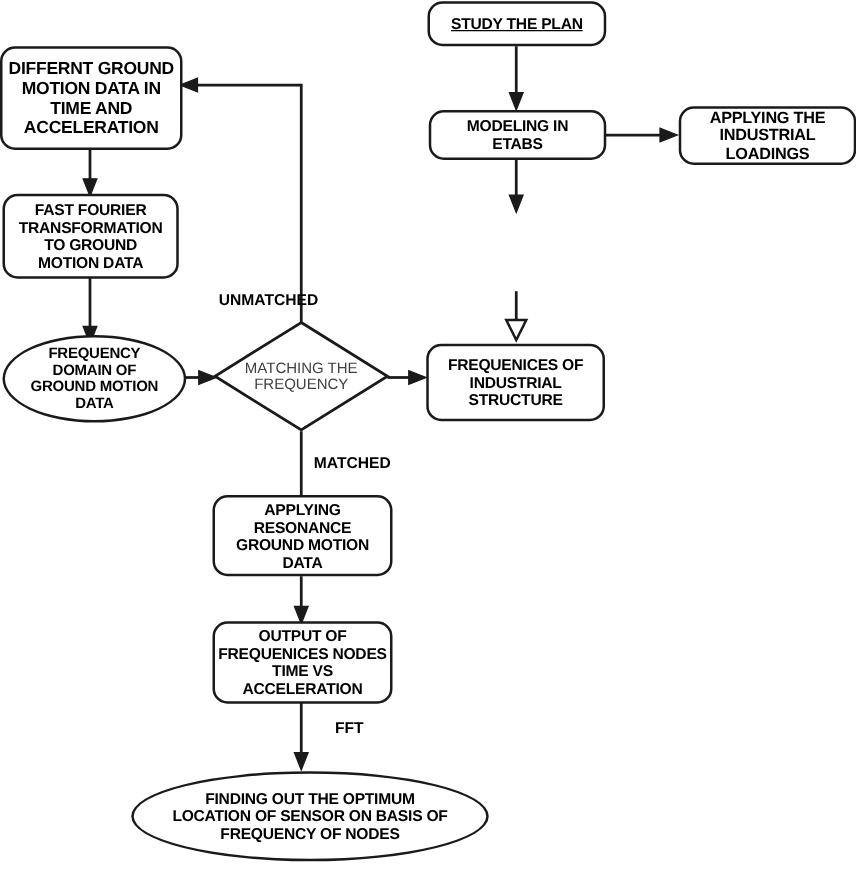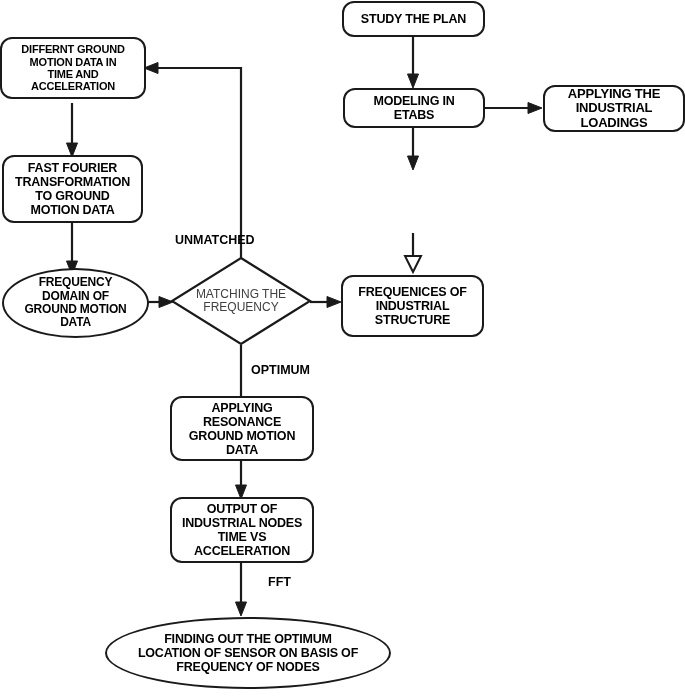--- a/index.html
+++ b/index.html
@@ -136,21 +136,21 @@
     <path class="ln" d="M484,108 L531,108"></path>
     <polygon class="head-filled" points="542,108 528,102.5 528,113.5"></polygon>
 
     <path class="ln" d="M413,127 L413,160"></path>
     <polygon class="head-filled" points="413,170 407.5,156 418.5,156"></polygon>
 
     <path class="ln" d="M413,233 L413,258"></path>
     <polygon class="head-hollow" points="413,272 405,256 421,256"></polygon>
   </svg>
 
-  <div class="node box" style="left:0px; top:37px; width:146px; height:62px; font-size:11px;">
+  <div class="node box" style="left:0px; top:37px; width:146px; height:83px; font-size:14px;">
     <span class="txt">DIFFERNT GROUND
 MOTION DATA IN
 TIME AND
 ACCELERATION</span>
   </div>
 
   <div class="node box" style="left:2px; top:155px; width:141px; height:68px; font-size:12.5px;">
     <span class="txt">FAST FOURIER
 TRANSFORMATION
 TO GROUND
@@ -174,32 +174,32 @@
 
   <div class="node box" style="left:170px; top:396px; width:144px; height:65px; font-size:12.5px;">
     <span class="txt">APPLYING
 RESONANCE
 GROUND MOTION
 DATA</span>
   </div>
 
   <div class="node box" style="left:170px; top:497px; width:144px; height:66px; font-size:12.5px;">
     <span class="txt">OUTPUT OF
-INDUSTRIAL NODES
+FREQUENICES NODES
 TIME VS
 ACCELERATION</span>
   </div>
 
   <div class="node ellipse" style="left:105px; top:617px; width:286px; height:72px; font-size:12.5px;">
     <span class="txt">FINDING OUT THE OPTIMUM
 LOCATION OF SENSOR ON BASIS OF
 FREQUENCY OF NODES</span>
   </div>
 
-  <div class="node box" style="left:342px; top:1px; width:143px; height:36px; font-size:12.5px;">
+  <div class="node box" style="left:342px; top:1px; width:143px; height:36px; font-size:12.5px;text-decoration:underline;">
     <span class="txt">STUDY THE PLAN</span>
   </div>
 
   <div class="node box" style="left:343px; top:88px; width:142px; height:40px; font-size:12.5px;">
     <span class="txt">MODELING IN
 ETABS</span>
   </div>
 
   <div class="node box" style="left:543px; top:85px; width:142px; height:47px; font-size:13px;">
     <span class="txt">APPLYING THE
@@ -209,17 +209,17 @@
 
 
   <div class="node box" style="left:341px; top:275px; width:143px; height:62px; font-size:12.5px;">
     <span class="txt">FREQUENICES OF
 INDUSTRIAL
 STRUCTURE</span>
   </div>
 
   <div class="edge-label" style="left:143px; top:233px; font-size:12.5px;margin-left:32px;">UNMATCHED</div>
 
-  <div class="edge-label" style="left:251px; top:363px; font-size:12.5px;">OPTIMUM</div>
+  <div class="edge-label" style="left:251px; top:363px; font-size:12.5px;">MATCHED</div>
 
   <div class="edge-label" style="left:268px; top:575px; font-size:12.5px;">FFT</div>
 
 </div>
 
 </body></html>

